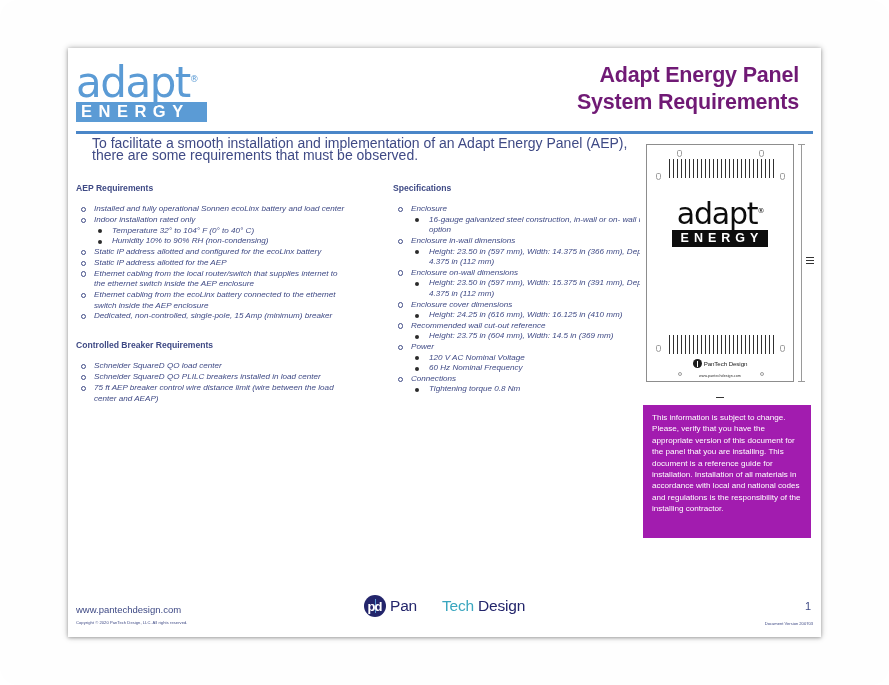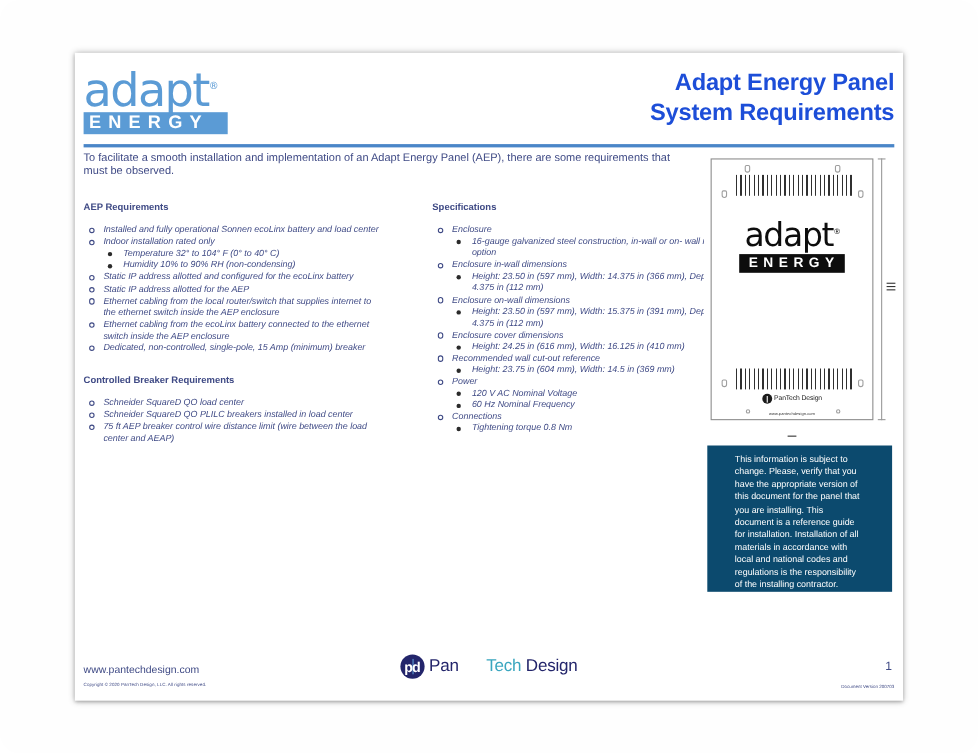--- a/index.html
+++ b/index.html
@@ -72,47 +72,47 @@
     letter-spacing: 6.5px;
     padding: 1px 0 2px 5px;
     line-height: 17px;
     margin-top: 1px;
     width: 131px;
     box-sizing: border-box;
   }
 
   .doc-title {
     position: absolute;
-    right: 8px;
+    right: 22px;
     top: 14px;
     text-align: right;
-    color: #1d4ed8;
+    color: #701a75;
     font-size: 21.5px;
     font-weight: 600;
     line-height: 27px;
     letter-spacing: -0.2px;
   }
 
   .header-rule {
     position: absolute;
     left: 8px;
     top: 83px;
     width: 737px;
     height: 2.5px;
     background: #4a86c8;
   }
 
   
   .intro {
     position: absolute;
-    left: 8px;
+    left: 24px;
     top: 90px;
     width: 545px;
     color: #3f4a85;
-    font-size: 10px;
+    font-size: 14px;
     line-height: 11.5px;
   }
 
   
   .col {
     position: absolute;
     color: #3f4a85;
     font-size: 8.1px;
     line-height: 10.4px;
   }
@@ -320,25 +320,25 @@
     width: 8px; height: 1.4px; background:#333; margin:0.6px 0;
   }
 
   
   .notice {
     position: absolute;
     left: 575px;
     top: 357px;
     width: 168px;
     height: 133px;
-    background: #0c4a6e;
+    background: #a21caf;
     color: #ffffff;
     font-size: 8.1px;
     line-height: 11.4px;
-    padding: 7px 25px;
+    padding: 7px 9px;
     box-sizing: border-box;
   }
 
   
   .footer-url {
     position: absolute;
     left: 8px;
     top: 556px;
     color: #3f4a85;
     font-size: 9.5px;

